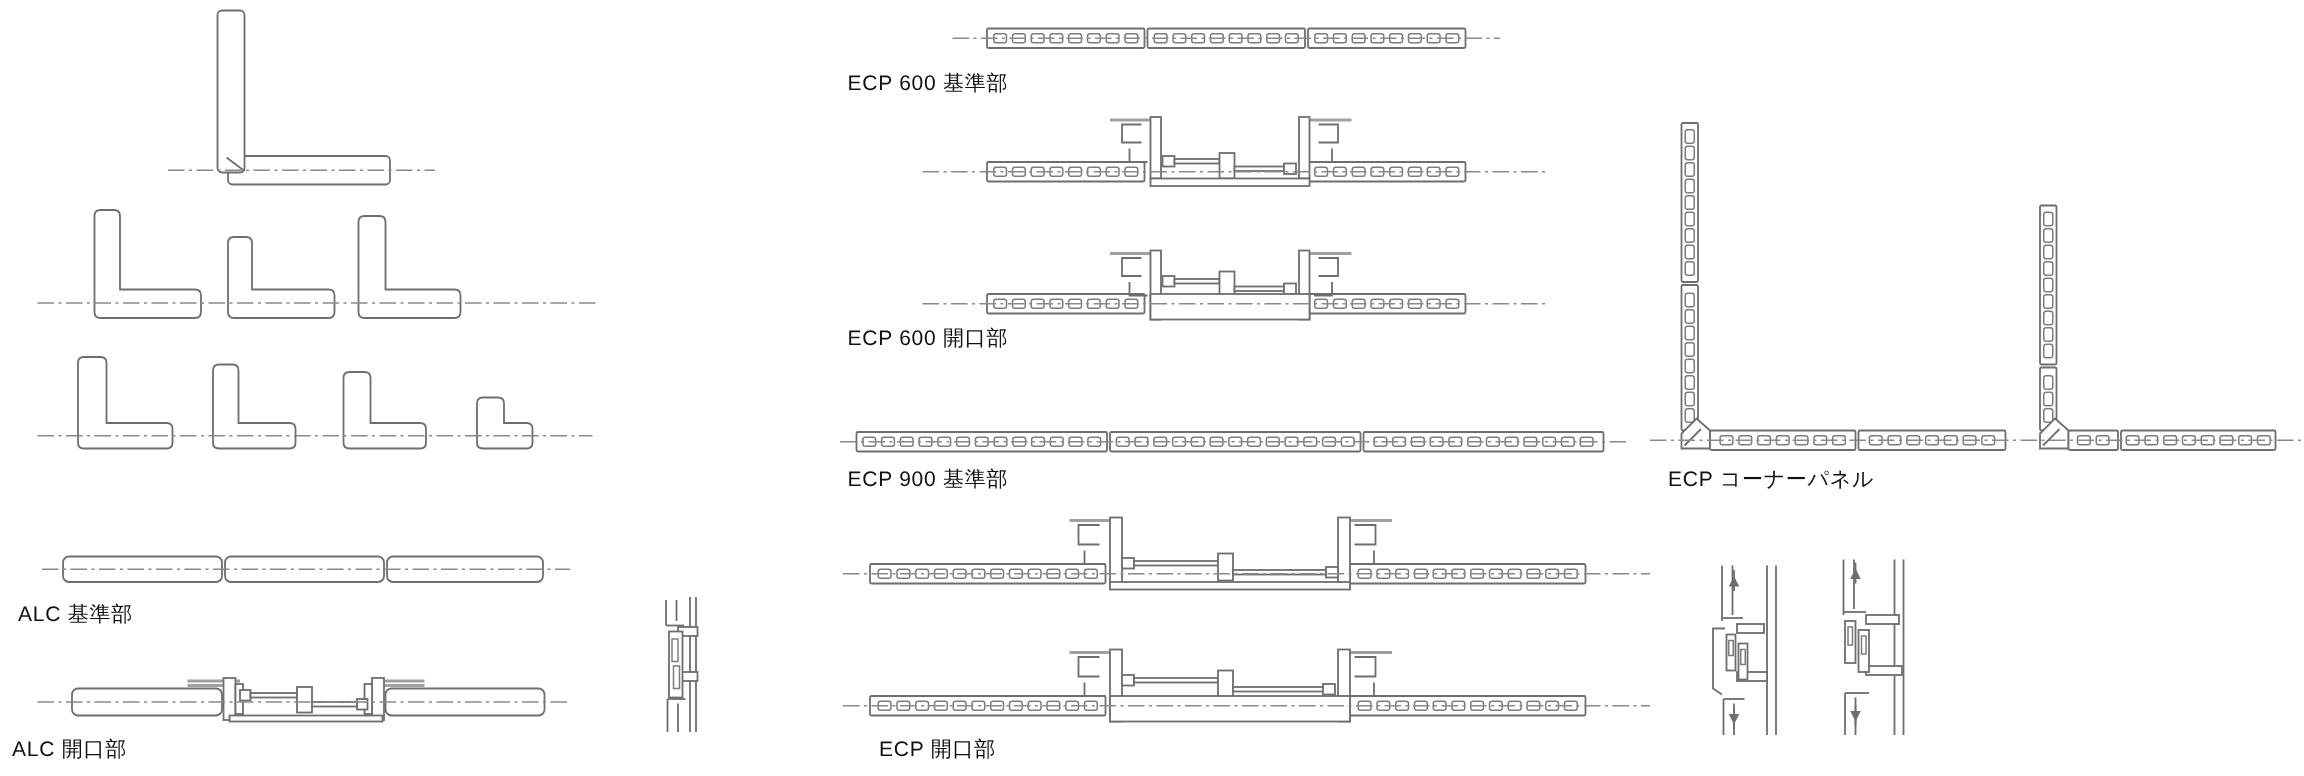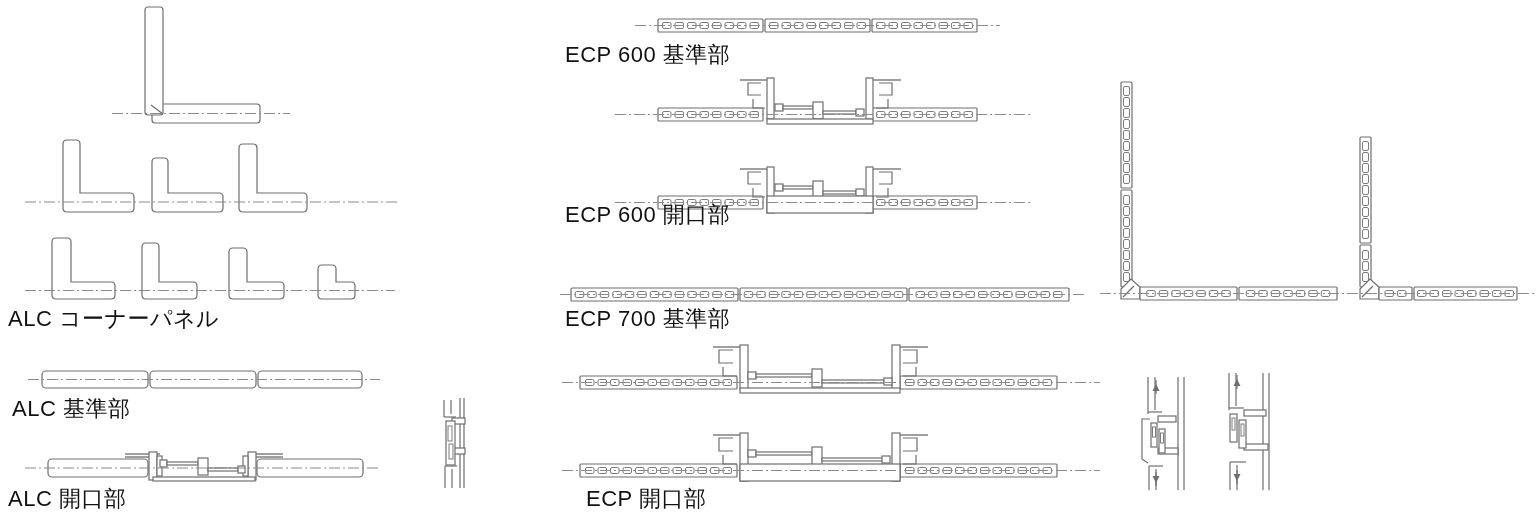--- a/index.html
+++ b/index.html
@@ -1,19 +1,19 @@
 <!DOCTYPE html>
 <html style="--bg: #ffffff; --line: #6e6e6e; --holec: #7d7d7d; --cline: #8a8a8a; --flash: #a0a0a0; --text: #111111;"><head>
 <meta charset="utf-8">
 <style>
   html,body{margin:0;padding:0;background:#fff;}
   #canvas{position:relative;width:1536px;height:517px;background:var(--bg,#fff);overflow:hidden;
           font-family:"Liberation Sans","DejaVu Sans",sans-serif;}
   #cad{position:absolute;left:0;top:0;}
-  .lbl{position:absolute;font-size:22px;line-height:20px;letter-spacing:.5px;
+  .lbl{position:absolute;font-size:14px;line-height:20px;letter-spacing:.5px;
        color:var(--text,#111);white-space:nowrap;}
   
   .cl{stroke:var(--cline,#8a8a8a);stroke-width:1;fill:none;stroke-dasharray:11 3 2 3;}
   .ln{stroke:var(--line,#6e6e6e);stroke-width:1.2;fill:none;}
   .pnl{stroke:var(--line,#6e6e6e);stroke-width:1.2;fill:#fff;}
   .gry{stroke:var(--flash,#a0a0a0);stroke-width:2;fill:none;}
   .hole{stroke:var(--holec,#7d7d7d);stroke-width:1;fill:#fff;}
   .blk{fill:var(--line,#555);stroke:none;}
 </style>
 </head>
@@ -473,20 +473,20 @@
     <rect class="pnl" x="1239" y="420" width="7" height="28"></rect>
     <rect class="hole" x="1241" y="424" width="3" height="12"></rect>
     <line class="ln" x1="1230" y1="462" x2="1246" y2="462"></line>
     <line class="ln" x1="1230" y1="462" x2="1230" y2="490"></line>
     <line class="ln" x1="1237" y1="465" x2="1237" y2="490"></line>
     <path class="blk" d="M1233.5,474 h7 l-3.5,7 Z"></path>
     <line class="ln" x1="1237" y1="470" x2="1237" y2="484"></line>
   </g>
 </svg>
 
-  <div class="lbl" style="left:8px;top:309px">ALC コーナーパネル</div>
   <div class="lbl" style="left:12px;top:399px">ALC 基準部</div>
   <div class="lbl" style="left:8px;top:489px">ALC 開口部</div>
   <div class="lbl" style="left:565px;top:45px">ECP 600 基準部</div>
-  <div class="lbl" style="left:565px;top:205px">ECP 600 開口部</div>
-  <div class="lbl" style="left:565px;top:309px">ECP 700 基準部</div>
+  <div class="lbl" style="left:565px;top:215px">ECP 600 開口部</div>
+  <div class="lbl" style="left:565px;top:309px">ECP 900 基準部</div>
   <div class="lbl" style="left:586px;top:489px">ECP 開口部</div>
+  <div class="lbl" style="left:1112px;top:309px">ECP コーナーパネル</div>
 </div>
 
 </body></html>

